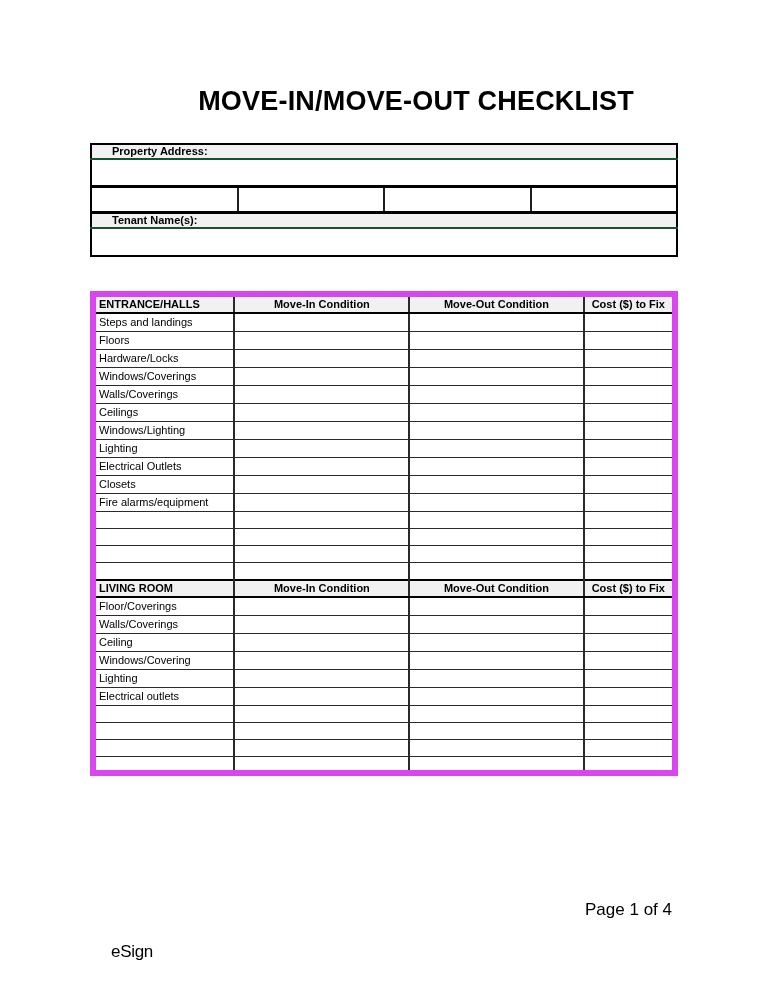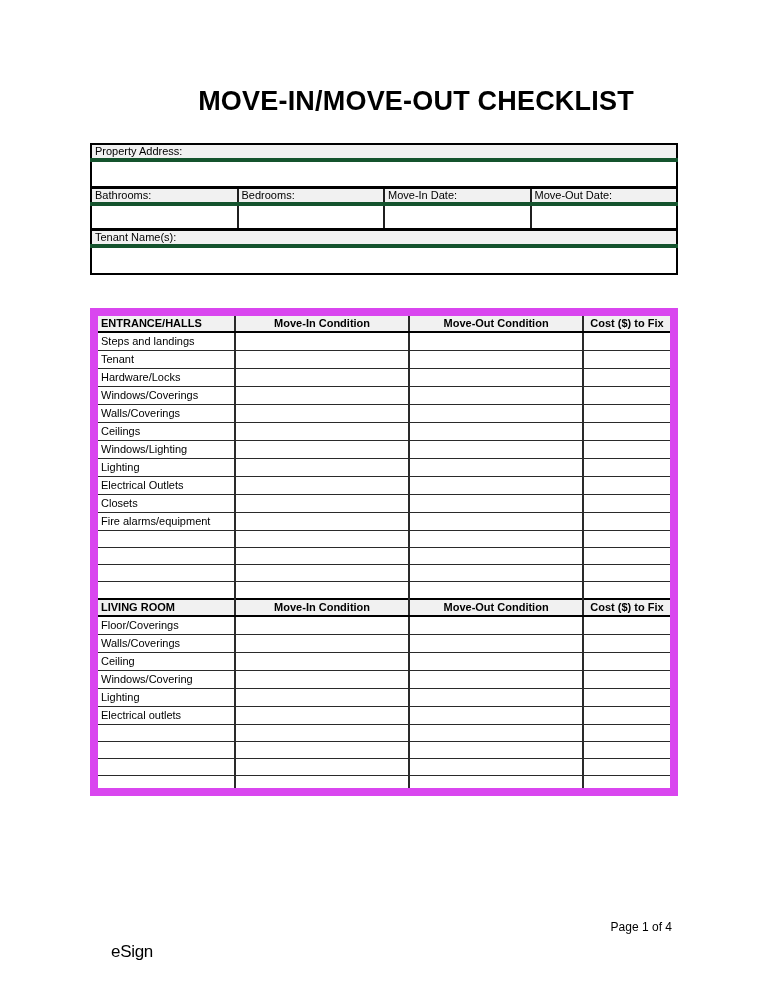--- a/index.html
+++ b/index.html
@@ -38,41 +38,41 @@
     border: 2px solid #000000;
   }
   .info-table td {
     font-size: 11px;
     vertical-align: top;
     overflow: hidden;
     white-space: nowrap;
   }
   .info-table .lbl {
     background: #f1f1f1;
-    font-weight: normal;
-    padding: 0 3px;
+    font-weight: bold;
+    padding: 0 20px;
     height: 13px;
     line-height: 13px;
-    border-bottom: 4px solid #14532d;
+    border-bottom: 2px solid #14532d;
   }
   .info-table .val   { height: 27px; }
   .info-table .val2  { height: 26px; }
   .info-table .val3  { height: 28px; }
   .info-table tr.band td { border-bottom: 3px solid #000000; }
   .info-table tr.cols td + td { border-left: 2px solid #1f1f1f; }
 
   
   .checklist {
     position: absolute;
-    top: 308px;
+    top: 291px;
     left: 90px;
     width: 588px;
     border-collapse: collapse;
     table-layout: fixed;
-    border: 8px solid #d946ef;
+    border: 6px solid #d946ef;
     font-size: 11px;
   }
   .checklist td {
     border: 1px solid #2a2a2a;
     border-left-width: 2px;
     border-right-width: 2px;
     height: 17px;
     line-height: 17px;
     padding: 0 3px;
     overflow: hidden;
@@ -96,22 +96,22 @@
     position: absolute;
     left: 111px;
     top: 942px;
     font-size: 17px;
     font-weight: 400;
     letter-spacing: -0.3px;
   }
   .page-num {
     position: absolute;
     right: 96px;
-    top: 920px;
-    font-size: 12px;
+    top: 900px;
+    font-size: 17px;
   }
 </style>
 </head>
 <body>
 
 <div class="page">
 
   <div class="doc-title">MOVE-IN/MOVE-OUT CHECKLIST</div>
 
   <table class="info-table">
@@ -120,26 +120,20 @@
         <col style="width:25%">
         <col style="width:25%">
         <col style="width:25%">
     </colgroup>
     <tbody>
       <tr>
         <td class="lbl" colspan="4">Property Address:</td>
       </tr>
       <tr class="band">
         <td class="val" colspan="4"></td>
-      </tr>
-      <tr class="cols">
-        <td class="lbl">Bathrooms:</td>
-        <td class="lbl">Bedrooms:</td>
-        <td class="lbl">Move-In Date:</td>
-        <td class="lbl">Move-Out Date:</td>
       </tr>
       <tr class="cols band">
         <td class="val2"></td>
         <td class="val2"></td>
         <td class="val2"></td>
         <td class="val2"></td>
       </tr>
       <tr>
         <td class="lbl" colspan="4">Tenant Name(s):</td>
       </tr>
@@ -163,21 +157,21 @@
           <td class="col-head">Move-Out Condition</td>
           <td class="col-head">Cost ($) to Fix</td>
         </tr>
         <tr>
           <td class="item-label">Steps and landings</td>
           <td class="fill-cell"></td>
           <td class="fill-cell"></td>
           <td class="fill-cell"></td>
         </tr>
         <tr>
-          <td class="item-label">Tenant</td>
+          <td class="item-label">Floors</td>
           <td class="fill-cell"></td>
           <td class="fill-cell"></td>
           <td class="fill-cell"></td>
         </tr>
         <tr>
           <td class="item-label">Hardware/Locks</td>
           <td class="fill-cell"></td>
           <td class="fill-cell"></td>
           <td class="fill-cell"></td>
         </tr>

